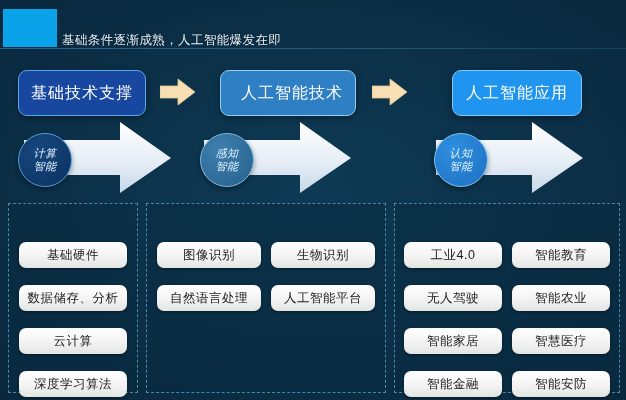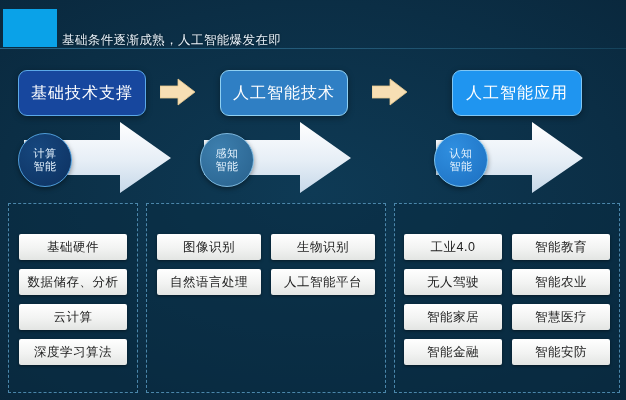--- a/index.html
+++ b/index.html
@@ -35,21 +35,21 @@
 
   
   .hbox{
     position:absolute;height:44px;border-radius:9px;
     display:flex;align-items:center;justify-content:center;
     font-size:16px;color:#ffffff;letter-spacing:1px;
     box-shadow:0 2px 6px rgba(0,0,0,.35);
     white-space:nowrap;
   }
   #hbox0{left:18px;top:70px;width:126px;background:#17479e;border:1.6px solid #5ba8e8;}
-  #hbox1{left:220px;top:70px;width:126px;background:#2f7fc4;border:1.6px solid #8fd0f2;}
+  #hbox1{left:220px;top:70px;width:126px;background:#2f7fc4;border:1.6px solid #8fd0f2;padding-left:8px;}
   #hbox2{left:452px;top:70px;width:128px;background:#1f95f0;border:1.6px solid #7fc6f4;}
 
   
   .oarrow{position:absolute;top:78px;width:36px;height:28px;}
   #oarrow0{left:160px;}
   #oarrow1{left:372px;}
 
   
   .chev{position:absolute;top:122px;width:148px;height:72px;}
   #chev0{left:24px;}
@@ -59,44 +59,45 @@
   
   .circ{
     position:absolute;width:52px;height:52px;border-radius:50%;
     display:flex;flex-direction:column;align-items:center;justify-content:center;
     font-size:11px;line-height:13px;color:#e4f2fd;letter-spacing:.5px;
     box-shadow:0 2px 5px rgba(0,0,0,.4);
   }
   #circ0{left:18px;top:133px;background:radial-gradient(circle at 35% 30%,#16477e,#0d3160);border:1.5px solid #4e9cd8;}
   #circ1{left:200px;top:133px;background:radial-gradient(circle at 35% 30%,#3d7fae,#28618d);border:1.5px solid #7db8de;}
   #circ2{left:434px;top:133px;background:radial-gradient(circle at 35% 30%,#2f8fe0,#1d6fc0);border:1.5px solid #7cc3ef;}
-  .circ span{display:block;}
+  .circ span{display:block;font-style:italic;}
 
   
   .panel{
     position:absolute;top:203px;height:188px;
     border:1px dashed #4b87ab;
     background:rgba(10,44,66,.55);
   }
   #panel0{left:8px;width:128px;}
   #panel1{left:146px;width:238px;}
   #panel2{left:394px;width:224px;}
 
   .pills{
     position:absolute;left:0;right:0;top:30px;
     display:flex;flex-wrap:wrap;justify-content:center;
     gap:9px 10px;padding:0 8px;box-sizing:border-box;
   }
   .pill{
     background:linear-gradient(to bottom,#ffffff 0%,#f2f3f2 55%,#e3e5e3 100%);
-    color:#1d1d1d;border-radius:2px;
+    color:#1d1d1d;border-radius:7px;
     font-size:12.5px;letter-spacing:.5px;
     display:flex;align-items:center;justify-content:center;
     height:26px;white-space:nowrap;
     box-shadow:0 1px 3px rgba(0,0,0,.45);
+    margin-top:8px;
   }
   #panel0 .pill{width:108px;}
   #panel1 .pill{width:104px;}
   #panel2 .pill{width:98px;}
 </style>
 </head>
 <body>
 
 <div id="stage">
 

